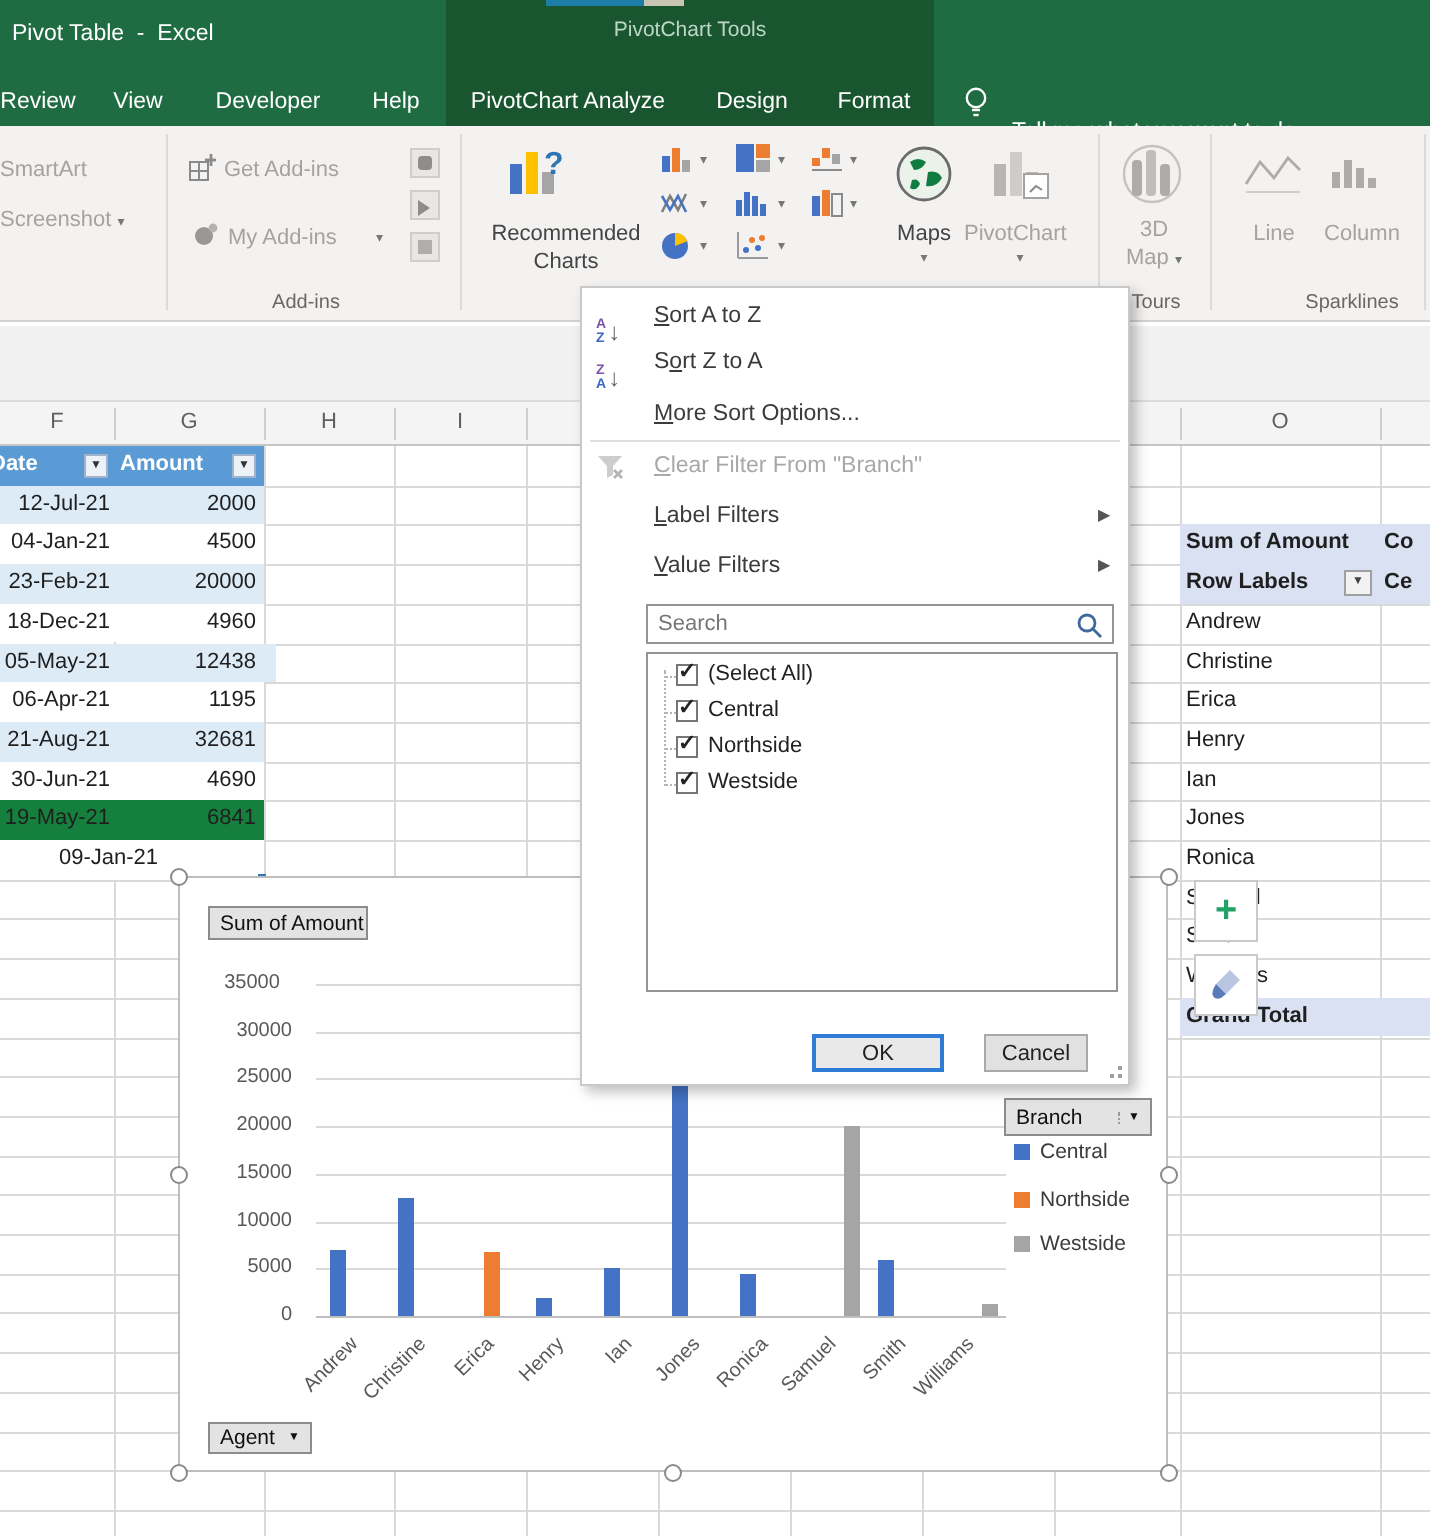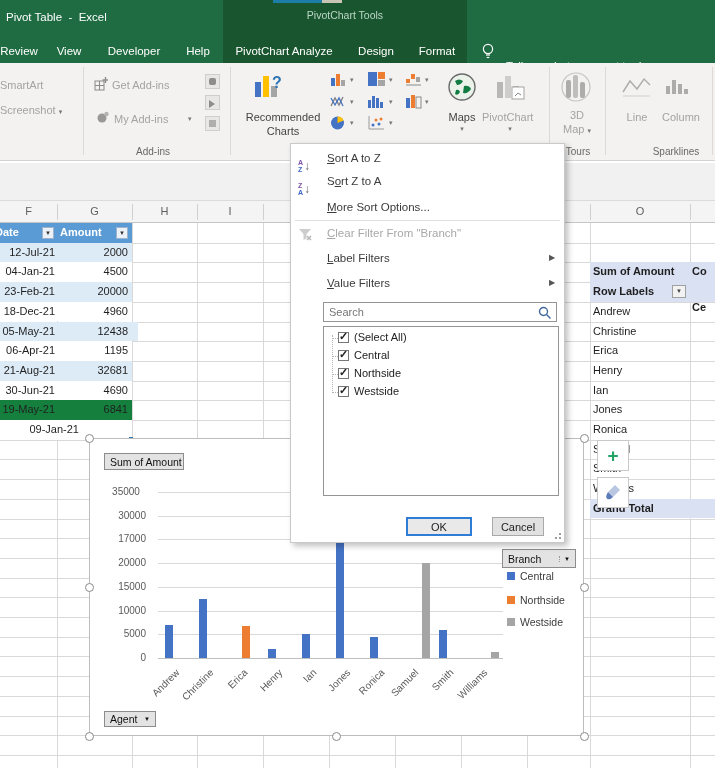--- a/index.html
+++ b/index.html
@@ -356,21 +356,21 @@
         <div class="cellrow abs" style="left: 60px; top: 3px; width: 68px; text-align: right; margin-top: 28px;">7000</div>
       </div>
       <div class="abs" style="left: 129px; top: 213.7px; width: 4px; height: 4px; background: rgb(46, 117, 182);"></div>
       <div class="pvfill abs" style="left: 590px; top: 39.4px; width: 125px; height: 19.7px;">
         <div class="pvtxt pvbold abs" style="left: 3px; top: 3px;">Sum of Amount</div>
         <div class="pvtxt pvbold abs" style="left: 102px; top: 3px;">Co</div>
       </div>
       <div class="pvfill abs" style="left: 590px; top: 59.1px; width: 125px; height: 19.7px;">
         <div class="pvtxt pvbold abs" style="left: 3px; top: 3px;">Row Labels</div>
         <div class="abs" style="left: 82px; top: 3px; width: 14px; height: 13px; background: rgb(242, 242, 242); border: 1px solid rgb(160, 160, 160); box-sizing: border-box; font-size: 6px; color: rgb(68, 68, 68); text-align: center; line-height: 11px;">▼</div>
-        <div class="pvtxt pvbold abs" style="left: 102px; top: 3px; margin-top: 16px;">Ce</div>
+        <div class="pvtxt pvbold abs" style="left: 102px; top: 3px;">Ce</div>
       </div>
       <div class="pvtxt abs" style="left: 593px; top: 81.8px;">Andrew</div>
       <div class="pvtxt abs" style="left: 593px; top: 101.5px;">Christine</div>
       <div class="pvtxt abs" style="left: 593px; top: 121.2px;">Erica</div>
       <div class="pvtxt abs" style="left: 593px; top: 140.9px;">Henry</div>
       <div class="pvtxt abs" style="left: 593px; top: 160.6px;">Ian</div>
       <div class="pvtxt abs" style="left: 593px; top: 180.3px;">Jones</div>
       <div class="pvtxt abs" style="left: 593px; top: 200px;">Ronica</div>
       <div class="pvtxt abs" style="left: 593px; top: 219.7px;">Samuel</div>
       <div class="pvtxt abs" style="left: 593px; top: 239.4px;">Smith</div>
@@ -387,21 +387,21 @@
       <div class="abs" style="left: 68px; top: 147.857px; width: 345px; height: 1px; background: rgb(217, 217, 217);"></div>
       <div class="abs" style="left: 68px; top: 124.143px; width: 345px; height: 1px; background: rgb(217, 217, 217);"></div>
       <div class="abs" style="left: 68px; top: 100.429px; width: 345px; height: 1px; background: rgb(217, 217, 217);"></div>
       <div class="abs" style="left: 68px; top: 76.7143px; width: 345px; height: 1px; background: rgb(217, 217, 217);"></div>
       <div class="abs" style="left: 68px; top: 53px; width: 345px; height: 1px; background: rgb(217, 217, 217);"></div>
       <div class="ytick abs" style="left: 16px; top: 213px;">0</div>
       <div class="ytick abs" style="left: 16px; top: 189.286px;">5000</div>
       <div class="ytick abs" style="left: 16px; top: 165.571px;">10000</div>
       <div class="ytick abs" style="left: 16px; top: 141.857px;">15000</div>
       <div class="ytick abs" style="left: 16px; top: 118.143px;">20000</div>
-      <div class="ytick abs" style="left: 16px; top: 94.4286px;">17000</div>
+      <div class="ytick abs" style="left: 16px; top: 94.4286px;">25000</div>
       <div class="ytick abs" style="left: 16px; top: 70.7143px;">30000</div>
       <div class="ytick abs" style="left: 16px; top: 47px; text-align: center;">35000</div>
       <div class="abs" style="left: 68px; top: 219px; width: 345px; height: 1px; background: rgb(191, 191, 191);"></div>
       <div class="bar abs" style="left: 75px; top: 185.8px; width: 8px; height: 33.2px; background: rgb(68, 114, 196);"></div>
       <div class="bar abs" style="left: 109.2px; top: 160.008px; width: 8px; height: 58.9917px; background: rgb(68, 114, 196);"></div>
       <div class="bar abs" style="left: 177.6px; top: 209.514px; width: 8px; height: 9.48571px; background: rgb(68, 114, 196);"></div>
       <div class="bar abs" style="left: 211.8px; top: 195.475px; width: 8px; height: 23.5246px; background: rgb(68, 114, 196);"></div>
       <div class="bar abs" style="left: 246px; top: 63.9987px; width: 8px; height: 155.001px; background: rgb(68, 114, 196);"></div>
       <div class="bar abs" style="left: 280.2px; top: 197.657px; width: 8px; height: 21.3429px; background: rgb(68, 114, 196);"></div>
       <div class="bar abs" style="left: 348.6px; top: 190.908px; width: 8px; height: 28.0919px; background: rgb(68, 114, 196);"></div>

